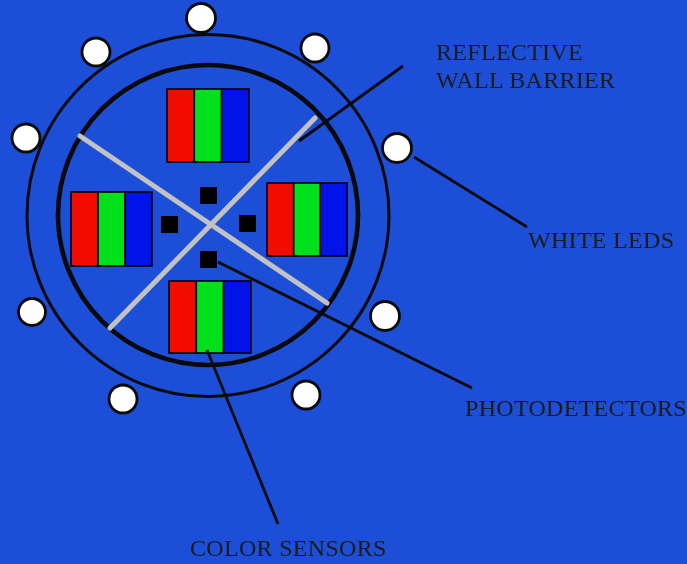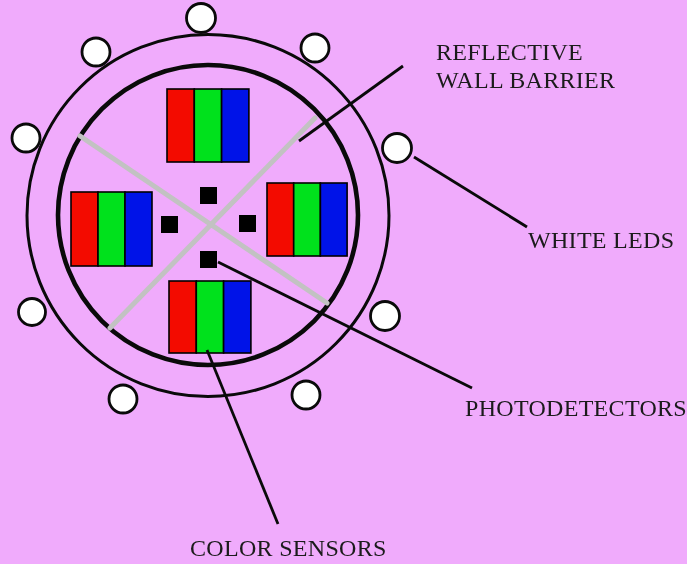--- a/index.html
+++ b/index.html
@@ -4,21 +4,21 @@
 <style>
   html, body {
     margin: 0;
     padding: 0;
     background: #ffffff;
   }
   .canvas {
     position: relative;
     width: 687px;
     height: 564px;
-    background: #f0abfc;
+    background: #1d4ed8;
     overflow: hidden;
     font-family: "Liberation Serif", "DejaVu Serif", serif;
     text-decoration: underline;
   }
   svg { display: block; }
   .ring {
     fill: none;
     stroke: #0a0a0a;
   }
   .outer-ring { stroke-width: 3px; }

